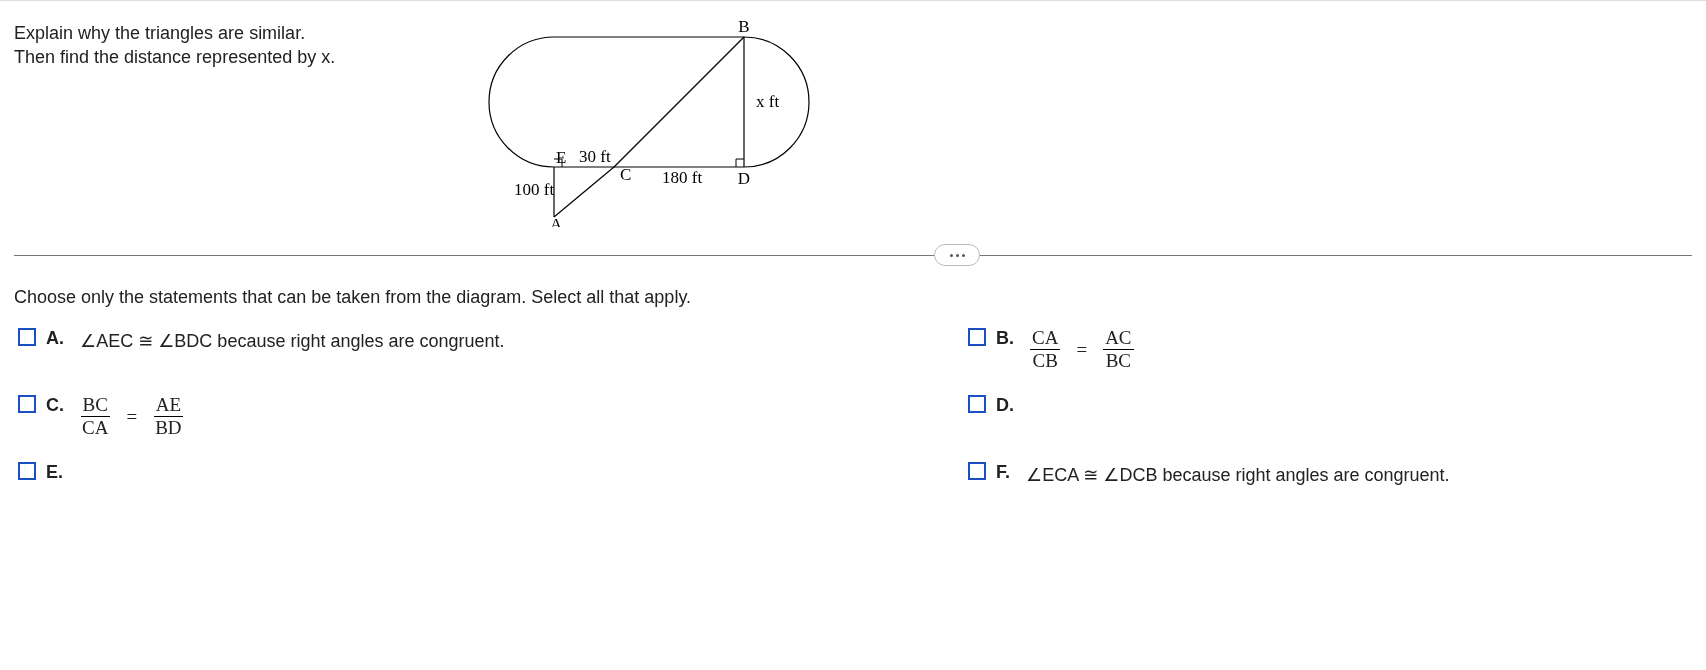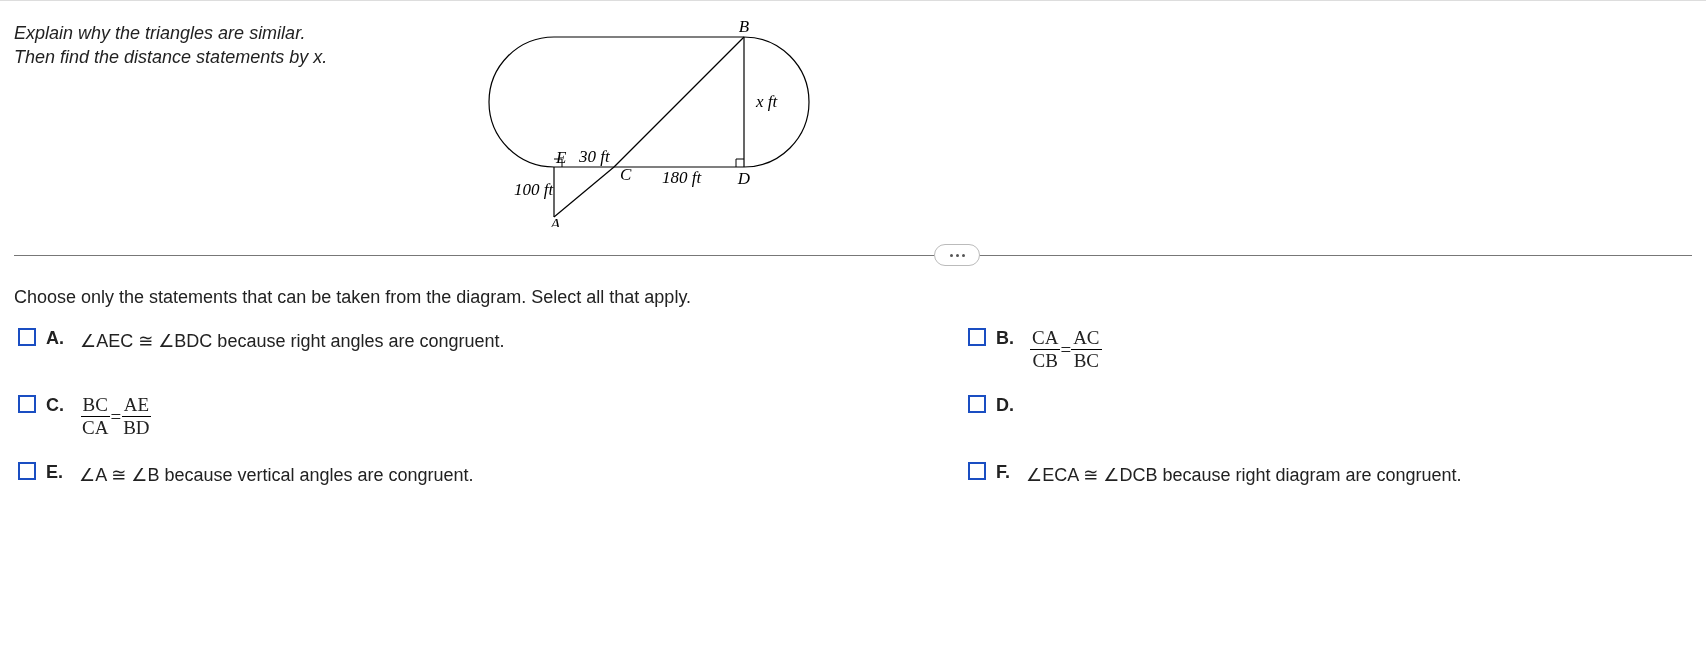--- a/index.html
+++ b/index.html
@@ -12,21 +12,20 @@
     width: 1706px;
     background: #fff;
   }
   .page {
     border-top: 1px solid #ddd;
     padding: 16px 14px 24px 14px;
   }
   .top-row {
     display: flex;
     align-items: flex-start;
-    font-style: italic;
   }
   .prompt {
     width: 430px;
     line-height: 1.35;
     padding-top: 4px;
   }
   .figure {
     position: relative;
     width: 420px;
     height: 210px;
@@ -91,21 +90,21 @@
   .opt-text {
     display: block;
     line-height: 1.45;
     padding-top: 2px;
   }
   .math {
     font-family: "Times New Roman", serif;
     font-size: 19px;
     display: inline-flex;
     align-items: center;
-    gap: 0;
+    gap: 16px;
     vertical-align: middle;
   }
   .frac {
     display: inline-flex;
     flex-direction: column;
     align-items: center;
     line-height: 1.05;
     vertical-align: middle;
   }
   .frac .num { border-bottom: 1.2px solid #000; padding: 0 2px 1px 2px; }
@@ -114,21 +113,21 @@
   svg text { font-family: "Times New Roman", serif; font-size: 17px; fill: #000; }
 </style>
 </head>
 <body>
 
 <div class="page">
 
   <div class="top-row">
     <div class="prompt">
       <span>Explain why the triangles are similar.</span><br>
-      <span>Then find the distance statements by x.</span>
+      <span>Then find the distance represented by x.</span>
     </div>
 
     <div class="figure">
       <svg width="420" height="210" viewBox="0 0 420 210">
 
         <path d="M 110 20
                  L 300 20
                  A 65 65 0 0 1 300 150
                  L 110 150
                  A 65 65 0 0 1 110 20 Z" fill="none" stroke="#000" stroke-width="1.2"></path>
@@ -216,24 +215,23 @@
     </div>
 
     <div class="opt">
       <div class="chk"></div>
       <span class="opt-label">D.</span>
     </div>
 
     <div class="opt">
       <div class="chk"></div>
       <span class="opt-label">E.</span>
-      <span class="opt-text angle">∠A ≅ ∠B because vertical angles are congruent.</span>
     </div>
 
     <div class="opt">
       <div class="chk"></div>
       <span class="opt-label">F.</span>
-      <span class="opt-text angle">∠ECA ≅ ∠DCB because right diagram are congruent.</span>
+      <span class="opt-text angle">∠ECA ≅ ∠DCB because right angles are congruent.</span>
     </div>
 
   </div>
 
 </div>
 
 </body></html>

